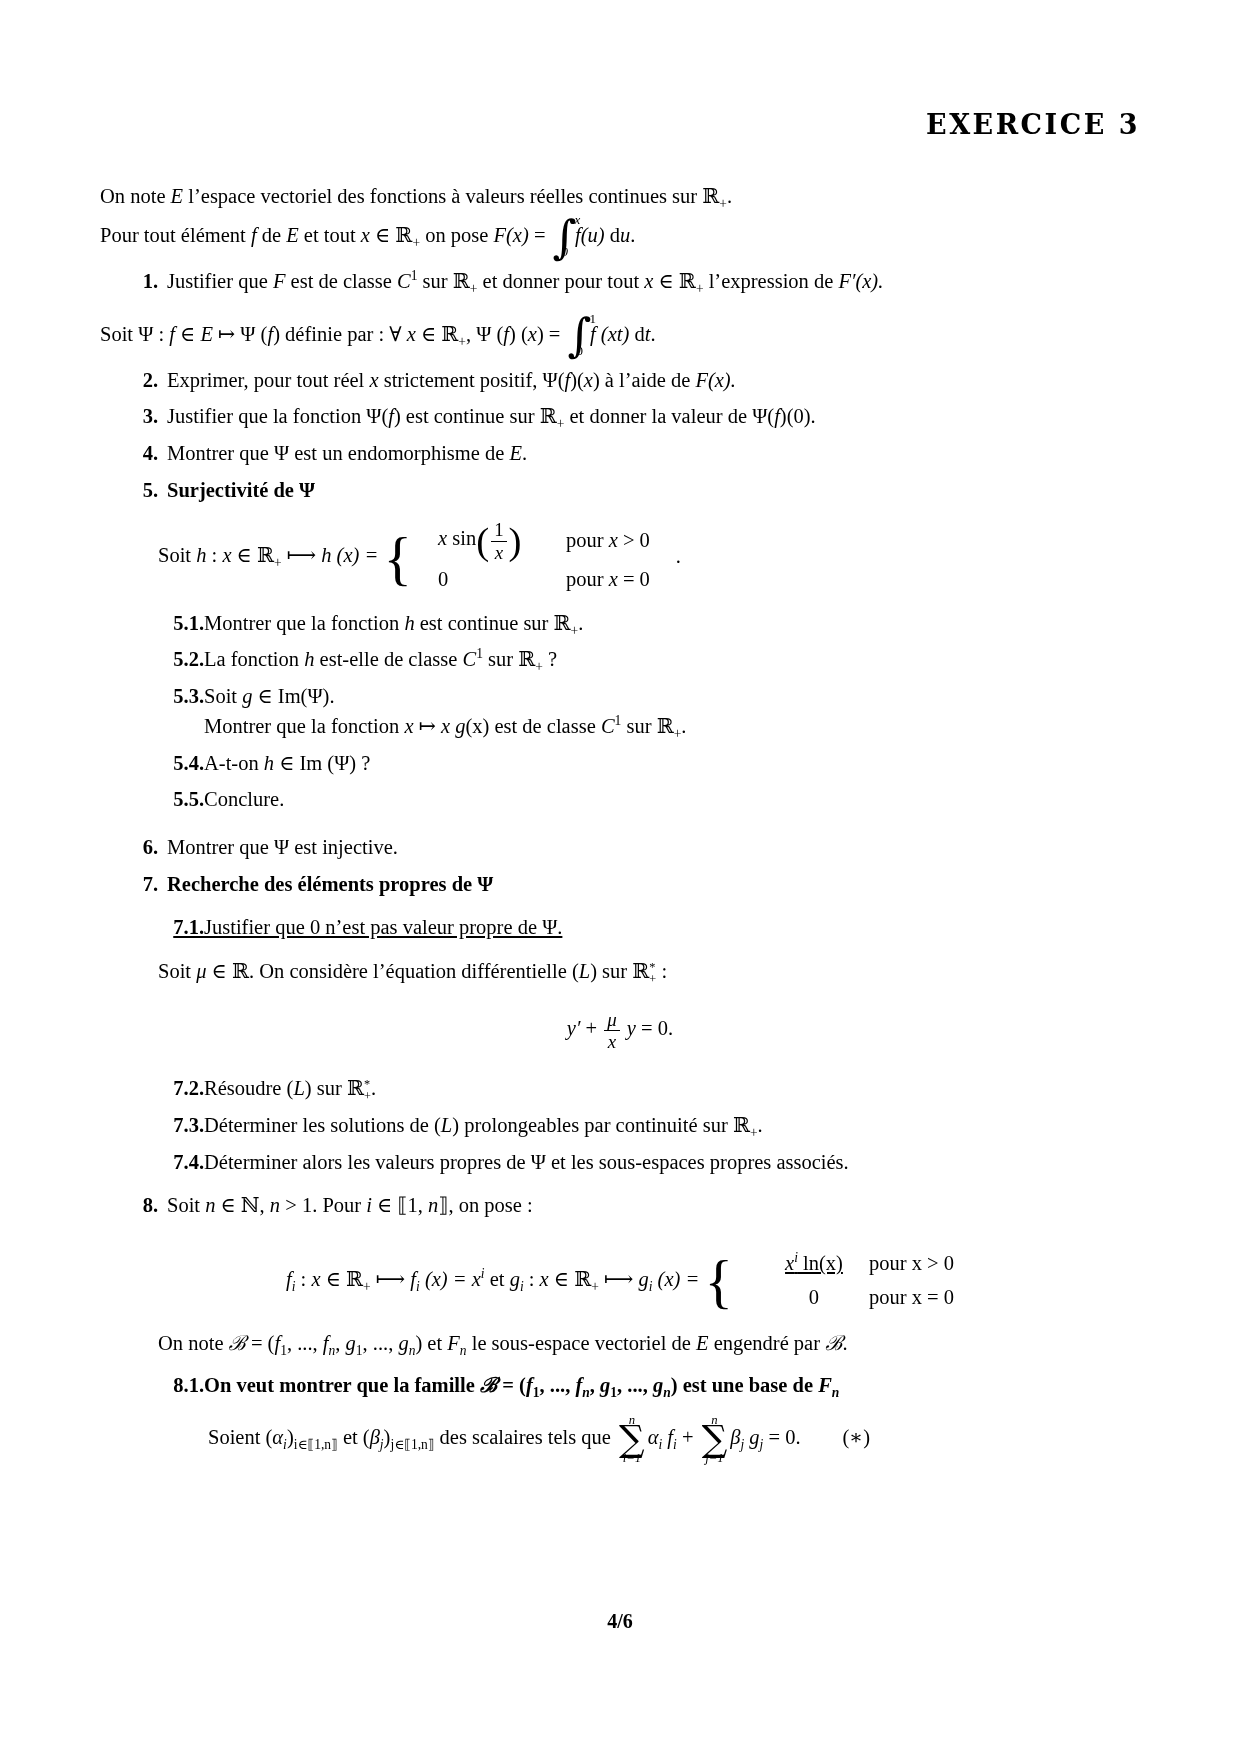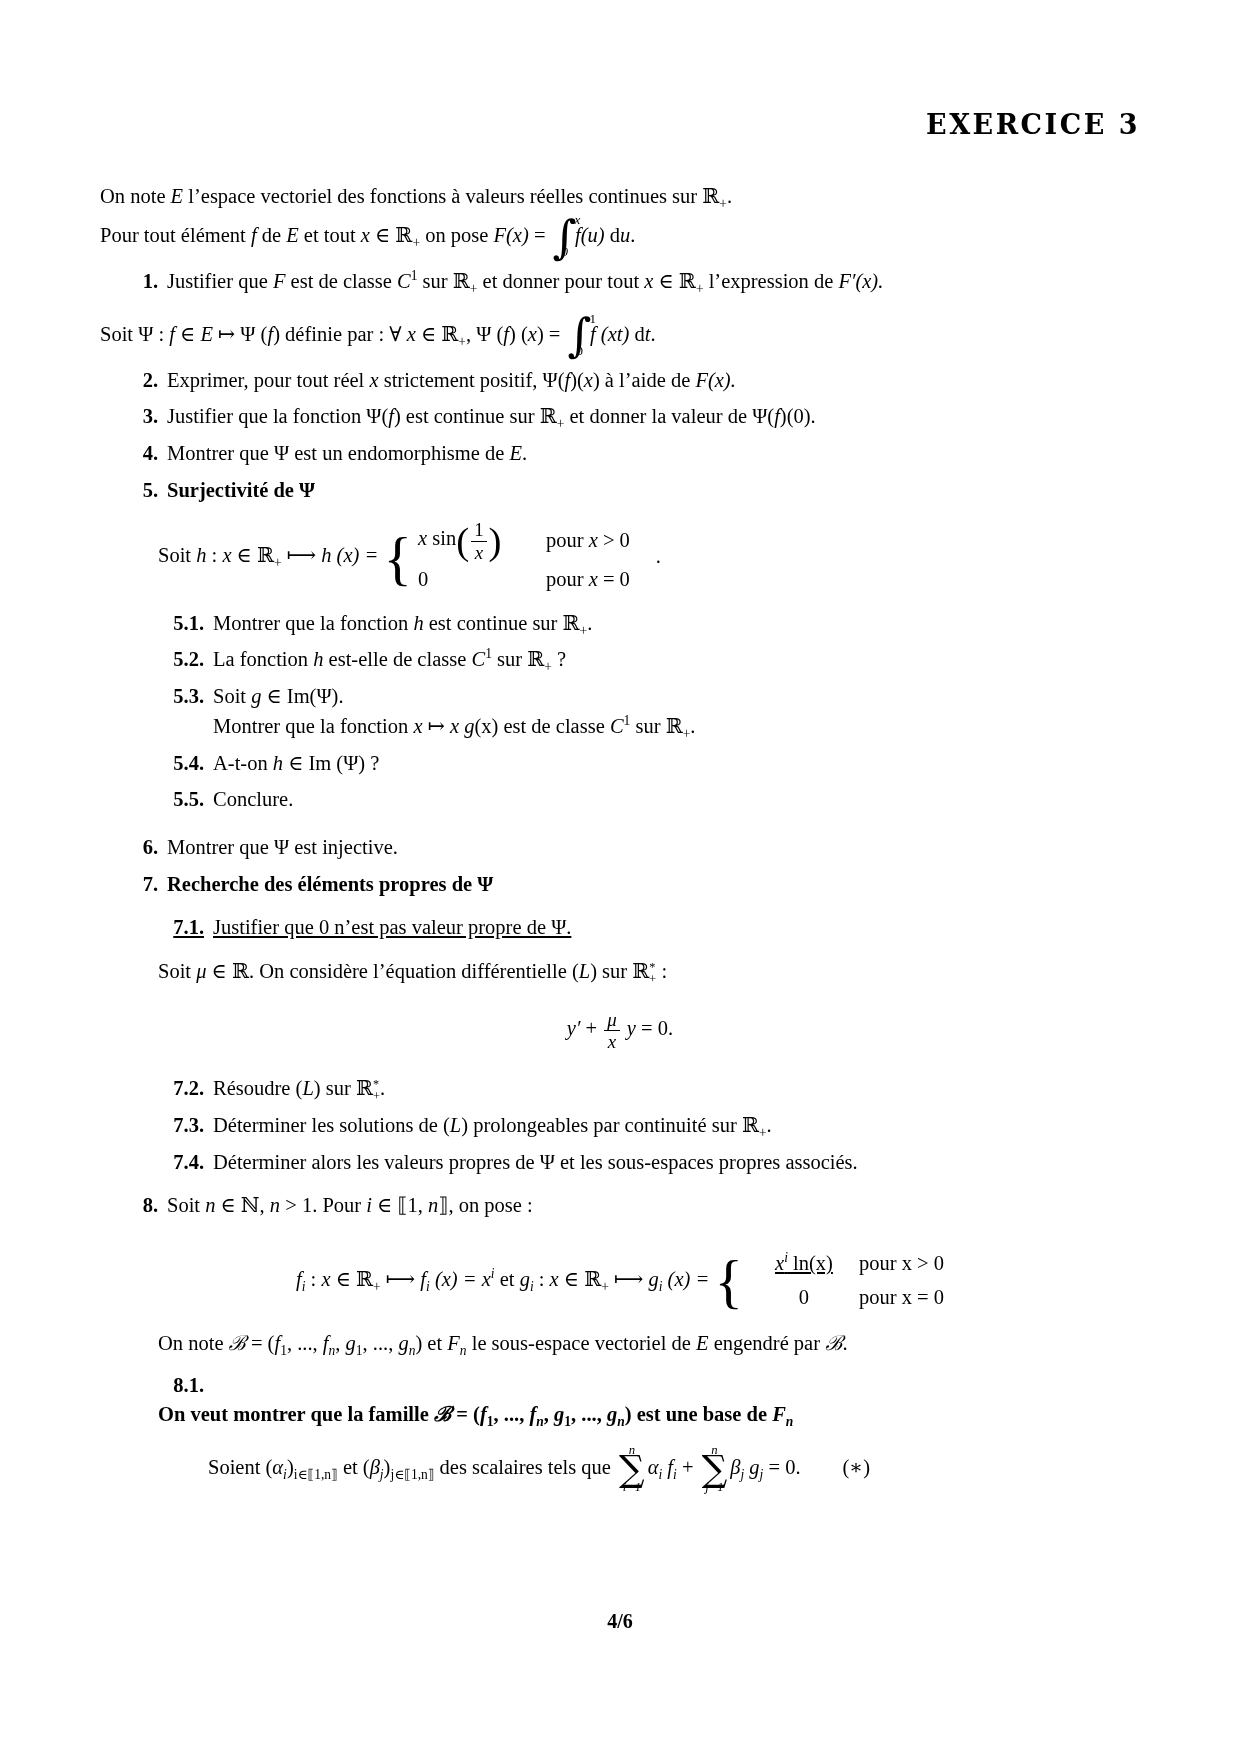--- a/index.html
+++ b/index.html
@@ -32,21 +32,21 @@
 
   
   .item { display:flex; margin:7px 0; align-items:flex-start; }
   .item .num { font-weight:bold; flex:0 0 auto; text-align:right; }
   .item .txt { flex:1 1 auto; }
 
   .lvl1 > .num { width:34px; margin-right:9px; }
   .lvl1 { margin-left:24px; }
 
   .lvl2 { margin-left:58px; }
-  .lvl2 > .num { width:46px; margin-right:9px; }
+  .lvl2 > .num { width:46px; margin-right:0; }
 
   .blockmath { text-align:center; margin:14px 0; }
   .indentmath { margin-left:58px; }
 
   
   .sup { font-size:0.66em; vertical-align:super; line-height:0; }
   .sub { font-size:0.66em; vertical-align:sub; line-height:0; }
   .bb { font-family:"DejaVu Serif", serif; }
 
   
@@ -70,21 +70,21 @@
   .bigparen { display:inline-flex; align-items:center; vertical-align:middle; }
   .bigparen .pl, .bigparen .pr { font-size:1.9em; line-height:0.75; font-weight:300; }
 
   
   .cases { display:inline-flex; align-items:stretch; vertical-align:middle; }
   .cases .brace {
     font-size:2.9em; line-height:0.72; font-weight:300;
     display:flex; align-items:center; margin-right:6px;
     font-family:"Liberation Serif", serif;
   }
-  .cases .rows { display:flex; flex-direction:column; justify-content:flex-end; }
+  .cases .rows { display:flex; flex-direction:column; justify-content:flex-end;margin-left:20px; }
   .cases .row { display:flex; align-items:center; min-height:34px; }
   .cases .row .val { min-width:128px; }
   .cases .row .cond { white-space:nowrap; }
 
   
   .sum { display:inline-flex; flex-direction:column; align-items:center;
          vertical-align:middle; margin:0 3px; line-height:1; }
   .sum .hi { font-size:0.62em; margin-bottom:-3px; }
   .sum .sg { font-size:1.75em; line-height:0.82; font-family:"DejaVu Serif", serif; }
   .sum .lo { font-size:0.62em; margin-top:-2px; }
@@ -267,21 +267,21 @@
             <span class="cond">pour  x = 0</span>
           </span>
         </span>
       </span>
   </div>
 
   <p class="para indentmath" style="margin-top:14px;">
     <span>On note </span><span class="scriptB">ℬ</span><span> = (</span><i>f</i><span class="sub">1</span><span>, ..., </span><i>f</i><i class="sub">n</i><span>, </span><i>g</i><span class="sub">1</span><span>, ..., </span><i>g</i><i class="sub">n</i><span>) et </span><i>F</i><i class="sub">n</i><span> le sous-espace vectoriel de </span><i>E</i><span> engendré par </span><span class="scriptB">ℬ</span><span>.</span>
   </p>
 
-  <div class="item lvl2" style="margin-top:12px;flex-direction:column;">
+  <div class="item lvl2" style="margin-top:12px;">
     <span class="num">8.1.</span>
     <span class="txt bold"><span>On veut montrer que la famille </span><span class="scriptB">ℬ</span><span> = (</span><i>f</i><span class="sub">1</span><span>, ..., </span><i>f</i><i class="sub">n</i><span>, </span><i>g</i><span class="sub">1</span><span>, ..., </span><i>g</i><i class="sub">n</i><span>) est une base de </span><i>F</i><i class="sub">n</i></span>
   </div>
 
   <p class="para" style="margin-left:108px;margin-top:14px;">
     <span>Soient (</span><i>α</i><i class="sub">i</i><span>)</span><span class="sub">i∈⟦1,n⟧</span><span> et (</span><i>β</i><i class="sub">j</i><span>)</span><span class="sub">j∈⟦1,n⟧</span><span> des scalaires tels que </span><span class="sum">
         <span class="hi it">n</span>
         <span class="sg">∑</span>
         <span class="lo it">i=1</span>
       </span><i>α</i><i class="sub">i</i><i> f</i><i class="sub">i</i><span> + </span><span class="sum">

